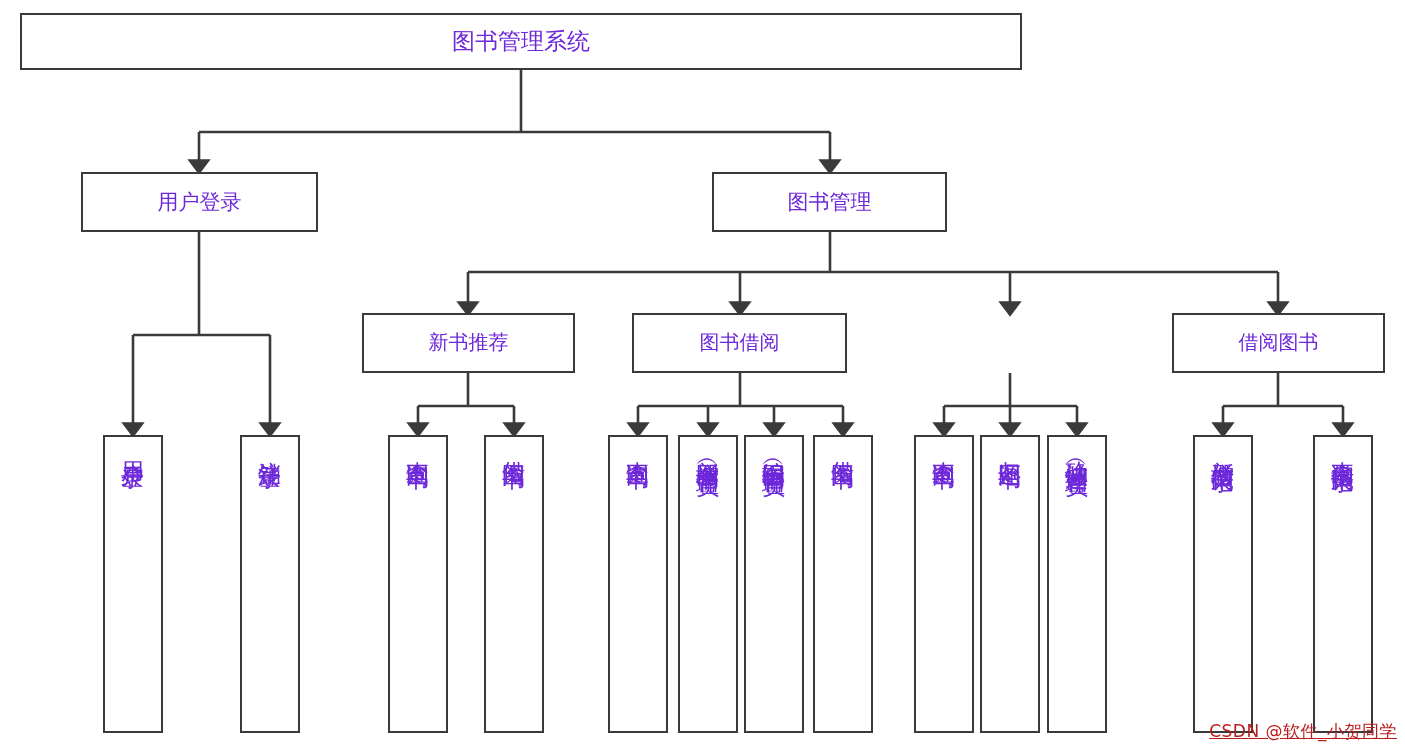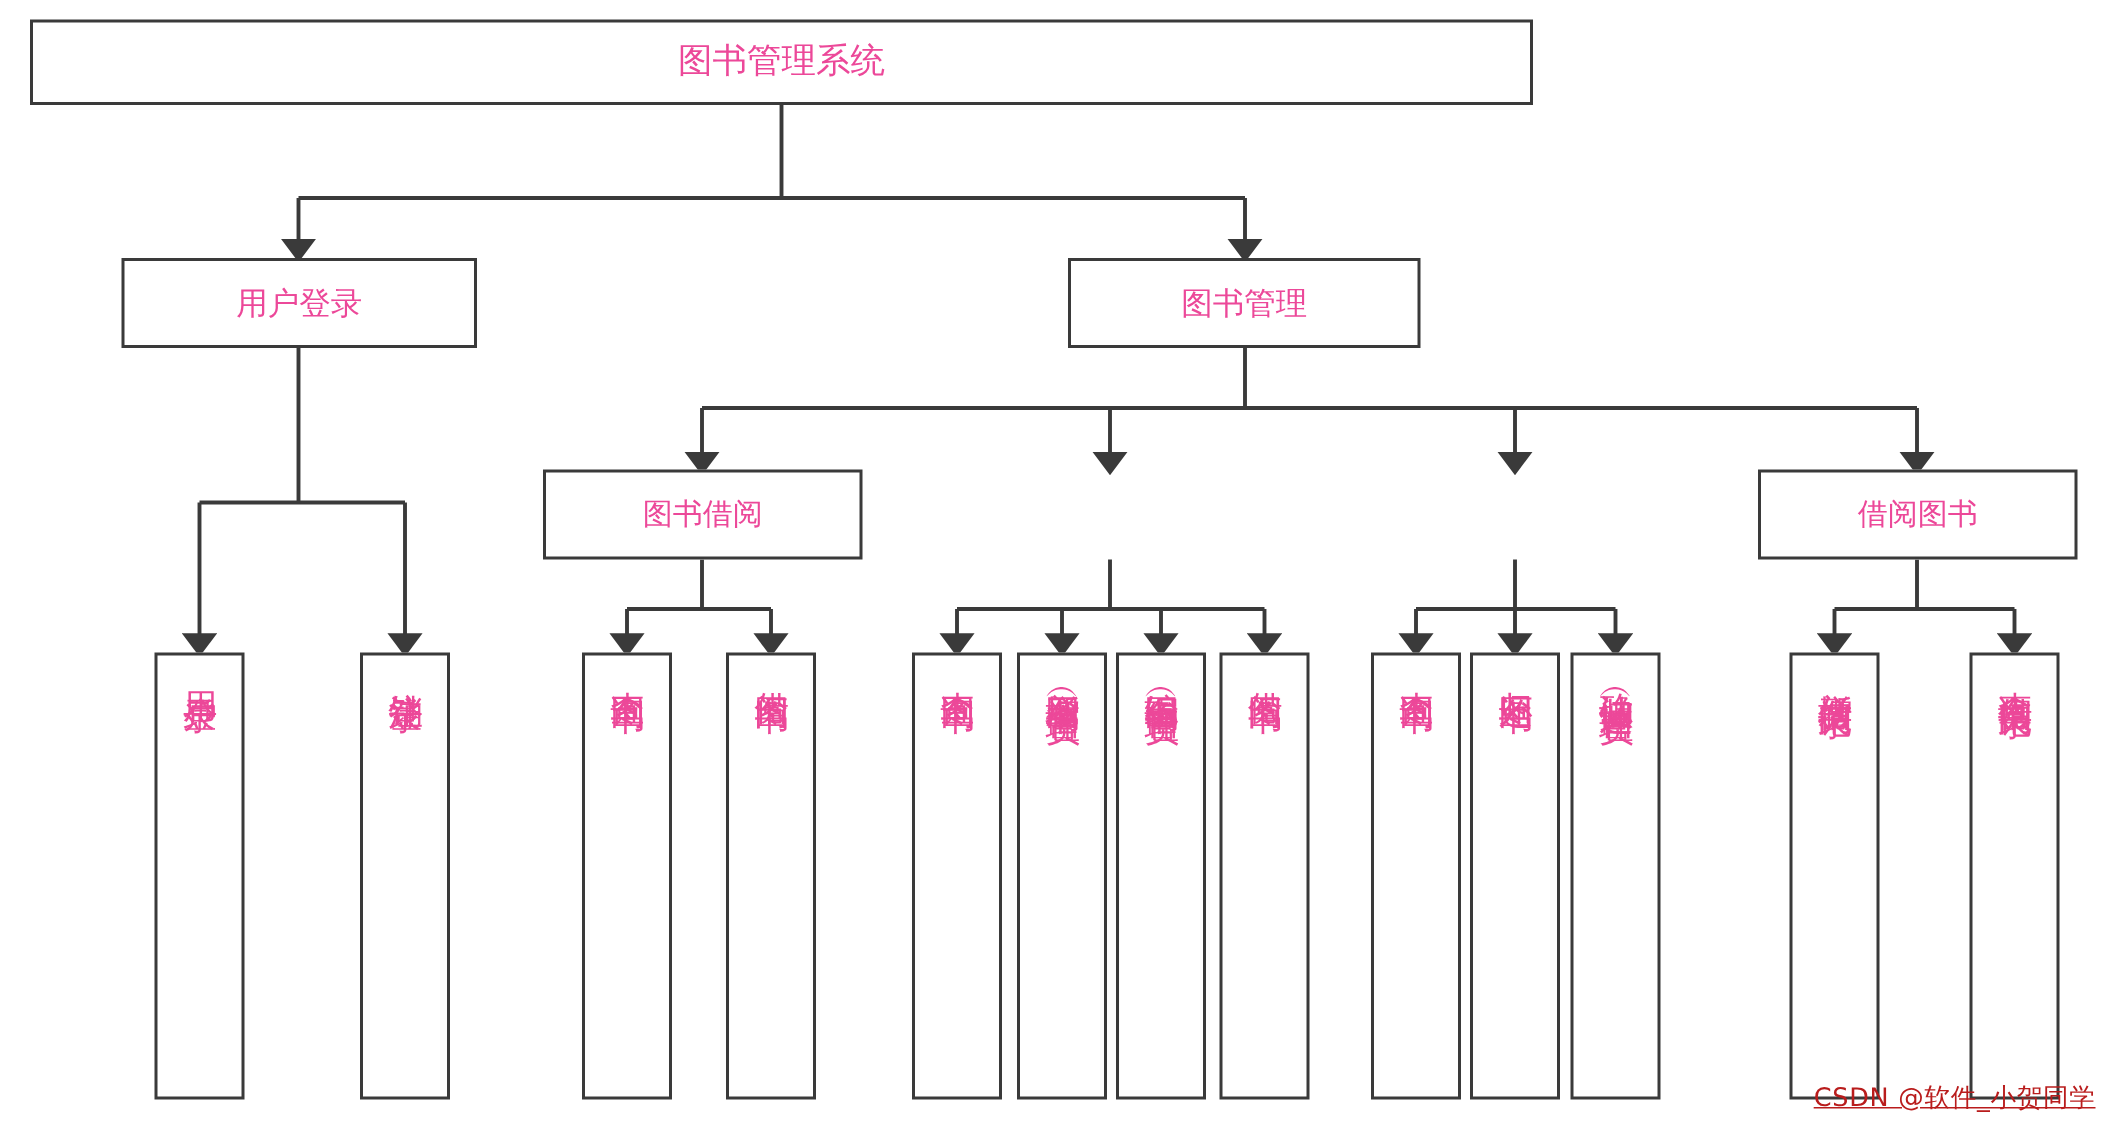--- a/index.html
+++ b/index.html
@@ -27,21 +27,21 @@
     pointer-events: none;
   }
   .node {
     position: absolute;
     box-sizing: border-box;
     border: 2px solid #3a3a3a;
     background: #ffffff;
     display: flex;
     align-items: center;
     justify-content: center;
-    color: #ec4899;
+    color: #6d28d9;
   }
   .node .label {
     display: block;
     text-align: center;
     line-height: 1.18;
   }
   .node.root .label { font-size: 23px; }
   .node.level1 .label { font-size: 21px; }
   .node.level2 .label { font-size: 20px; }
   .node.leaf {
@@ -127,20 +127,23 @@
   </div>
 
   <div class="node level1" style="left:81px; top:172px; width:237px; height:60px;">
     <span class="label">用户登录</span>
   </div>
   <div class="node level1" style="left:712px; top:172px; width:235px; height:60px;">
     <span class="label">图书管理</span>
   </div>
 
   <div class="node level2" style="left:362px; top:313px; width:213px; height:60px;">
+    <span class="label">新书推荐</span>
+  </div>
+  <div class="node level2" style="left:632px; top:313px; width:215px; height:60px;">
     <span class="label">图书借阅</span>
   </div>
   <div class="node level2" style="left:1172px; top:313px; width:213px; height:60px;">
     <span class="label">借阅图书</span>
   </div>
 
   <div class="node leaf" style="left:103px; top:435px; width:60px; height:298px;">
     <span class="label">用户登录</span>
   </div>
   <div class="node leaf" style="left:240px; top:435px; width:60px; height:298px;">

